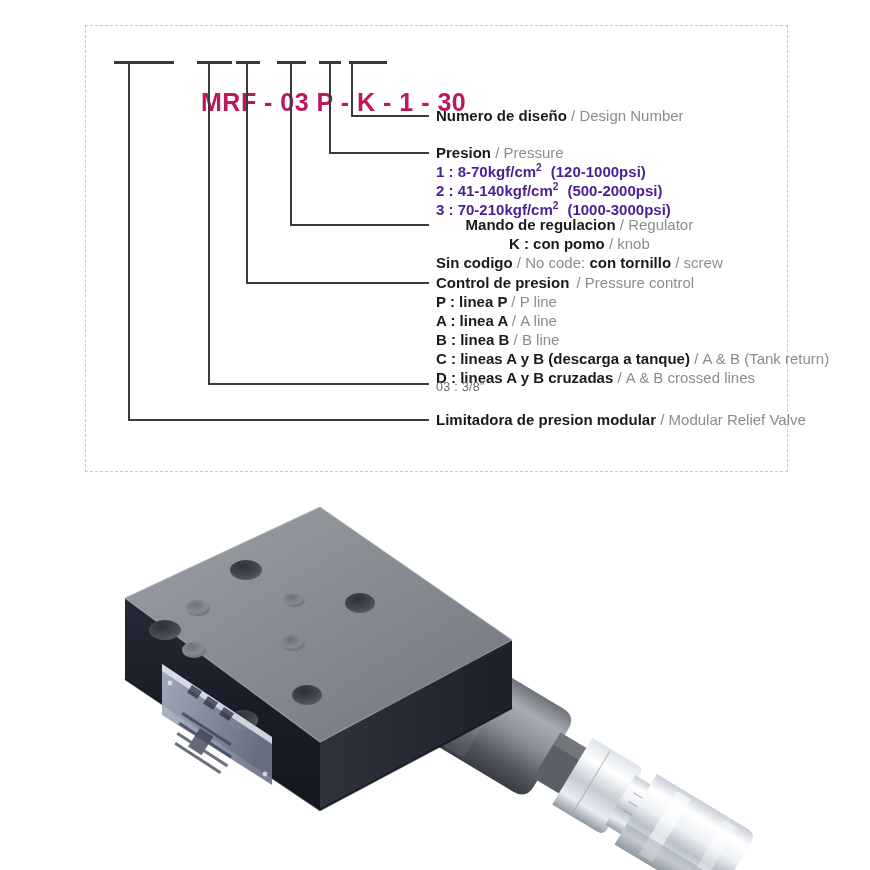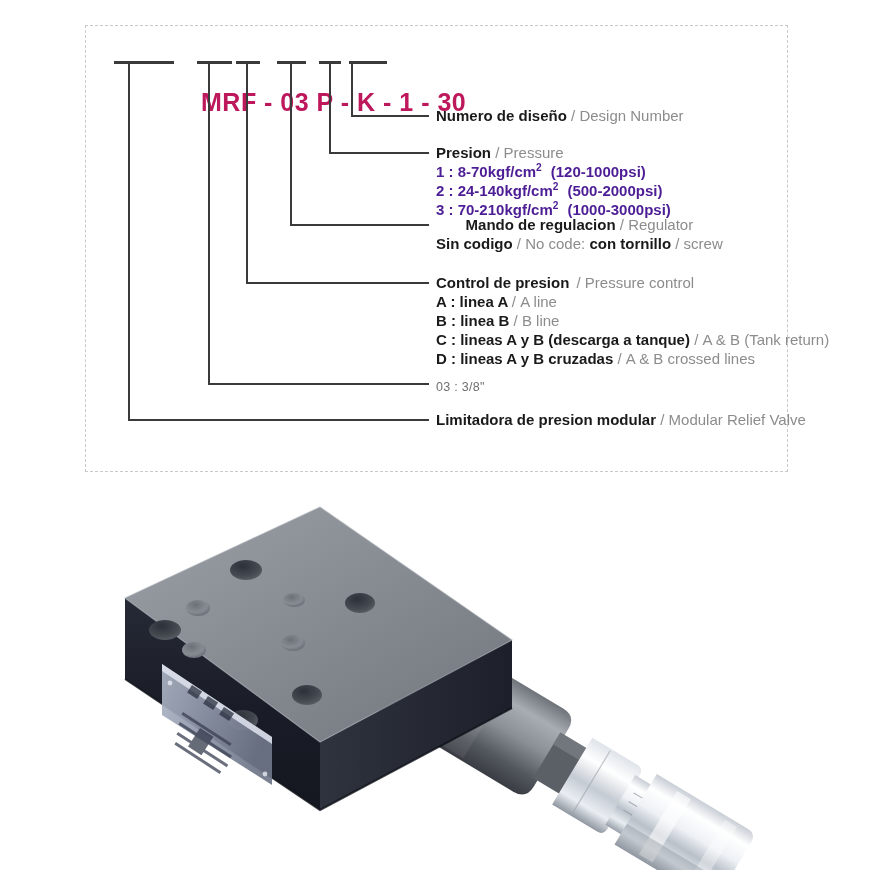--- a/index.html
+++ b/index.html
@@ -86,49 +86,59 @@
       <span>Presion</span>
       <span class="en">/</span>
       <span class="en">Pressure</span>
     </div>
     <div class="pres">
       <span>1</span>
       : <span>8-70kgf/cm</span><sup>2</sup><span class="gap"></span><span>(120-1000psi)</span>
     </div>
     <div class="pres">
       <span>2</span>
-      : <span>24-140kgf/cm</span><sup>2</sup><span class="gap"></span><span>(500-2000psi)</span>
+      : <span>41-140kgf/cm</span><sup>2</sup><span class="gap"></span><span>(500-2000psi)</span>
     </div>
     <div class="pres">
       <span>3</span>
       : <span>70-210kgf/cm</span><sup>2</sup><span class="gap"></span><span>(1000-3000psi)</span>
     </div>
   </div>
 
   <div class="lbl" style="left:350px;top:191px;text-align:center;">
     <div class="hd">
       <span>Mando de regulacion</span>
       <span class="en">/</span>
       <span class="en">Regulator</span>
     </div>
     <div class="opt">
+      <span>K : con pomo</span>
+      <span class="en">/</span>
+      <span class="en">knob</span>
+    </div>
+    <div class="opt">
       <span>Sin codigo</span>
       <span class="en">/</span>
       <span class="en">No code:</span>
       <span>con tornillo</span>
       <span class="en">/</span>
       <span class="en">screw</span>
     </div>
   </div>
 
   <div class="lbl" style="left:350px;top:249px;">
     <div class="hd">
       <span>Control de presion</span>
       <span class="en" style="margin-left:3px;">/</span>
       <span class="en">Pressure control</span>
+    </div>
+    <div class="opt">
+      <span>P : linea P</span>
+      <span class="en">/</span>
+      <span class="en">P line</span>
     </div>
     <div class="opt">
       <span>A : linea A</span>
       <span class="en">/</span>
       <span class="en">A line</span>
     </div>
     <div class="opt">
       <span>B : linea B</span>
       <span class="en">/</span>
       <span class="en">B line</span>

